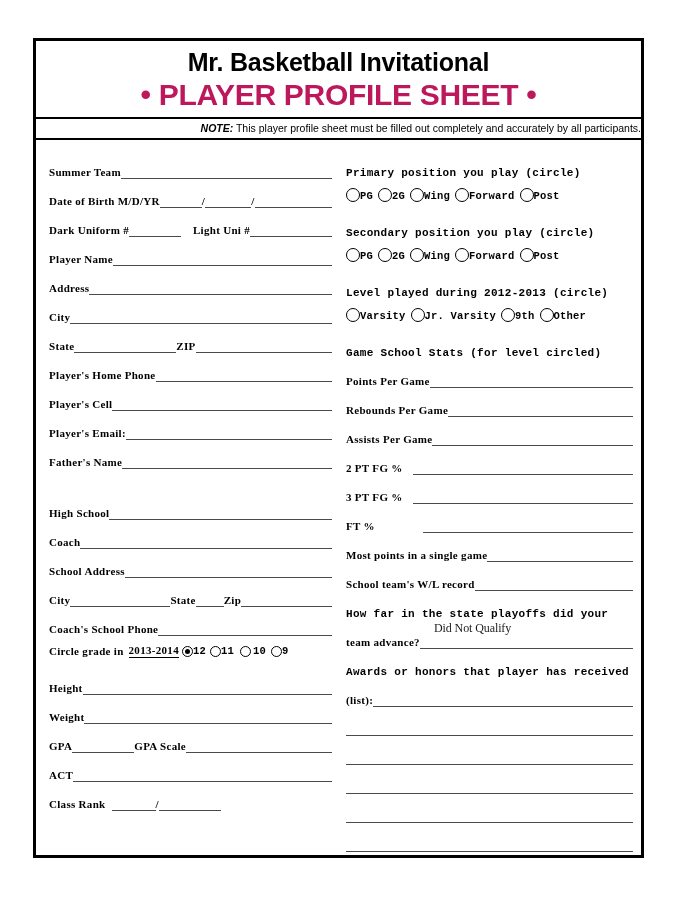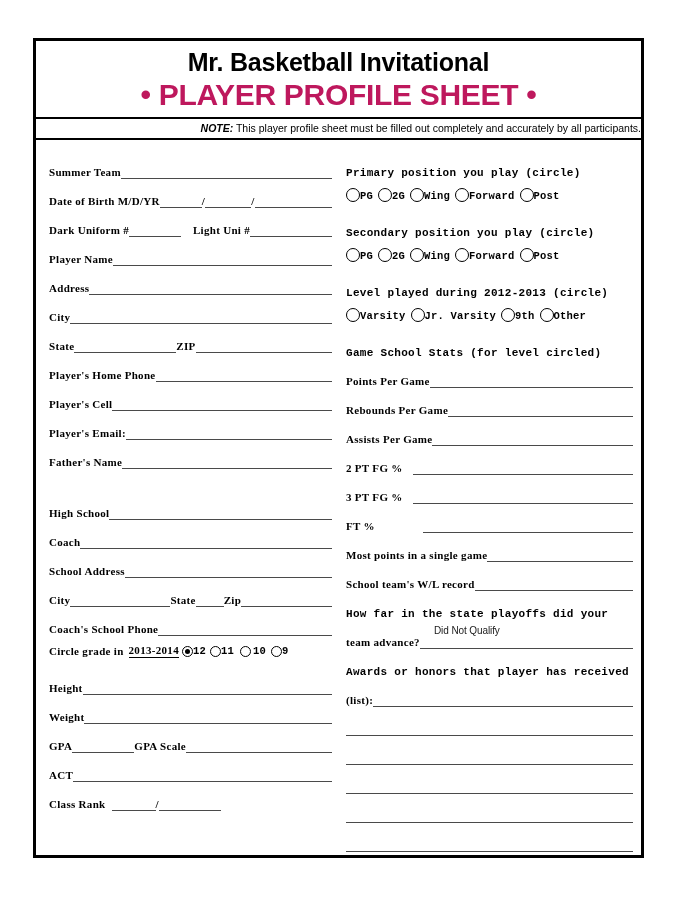--- a/index.html
+++ b/index.html
@@ -174,22 +174,22 @@
     font-family: "Liberation Mono", "DejaVu Sans Mono", monospace;
     font-size: 10.5px;
     font-weight: bold;
     letter-spacing: 0.2px;
     margin-left: 0px;
   }
 
   
   .filled-answer {
     position: absolute;
-    font-family: Liberation Sans, sans-serif;
-    font-size: 10px;
+    font-family: Liberation Serif, serif;
+    font-size: 12px;
     font-weight: normal;
     color: #1a1a1a;
     letter-spacing: -0.1px;
     white-space: nowrap;
   }
 
   
   .blank-line-row {
     height: 29px;
     display: flex;

